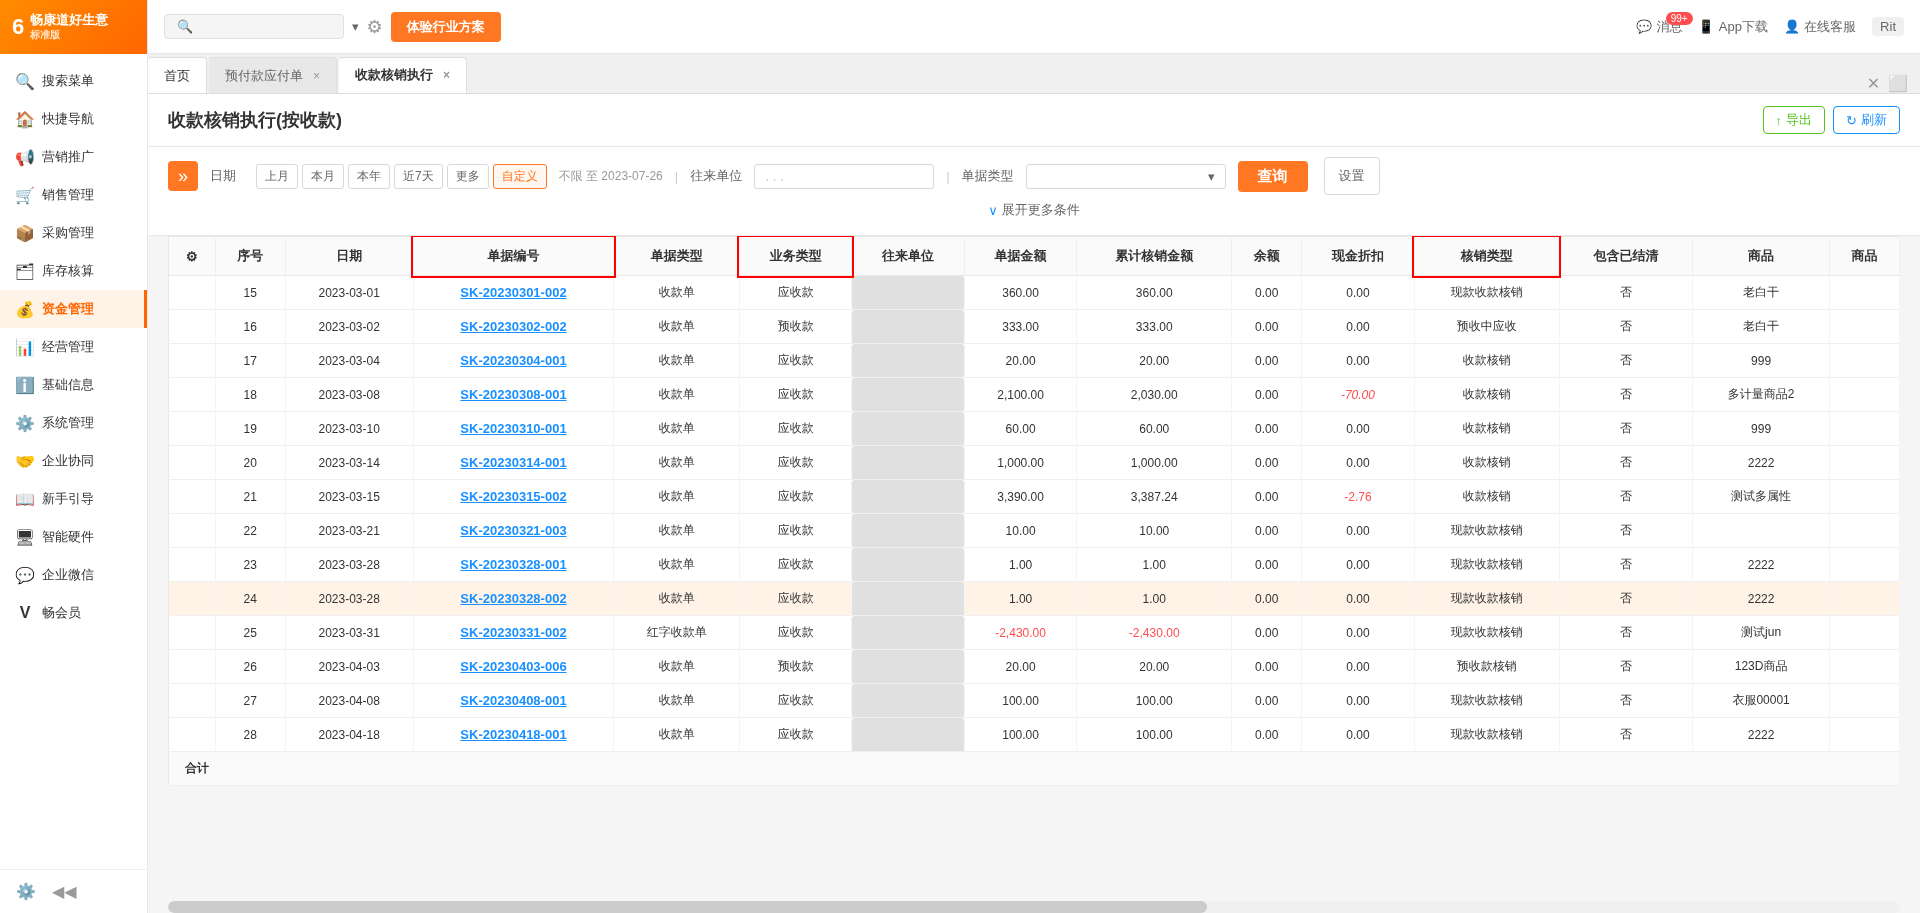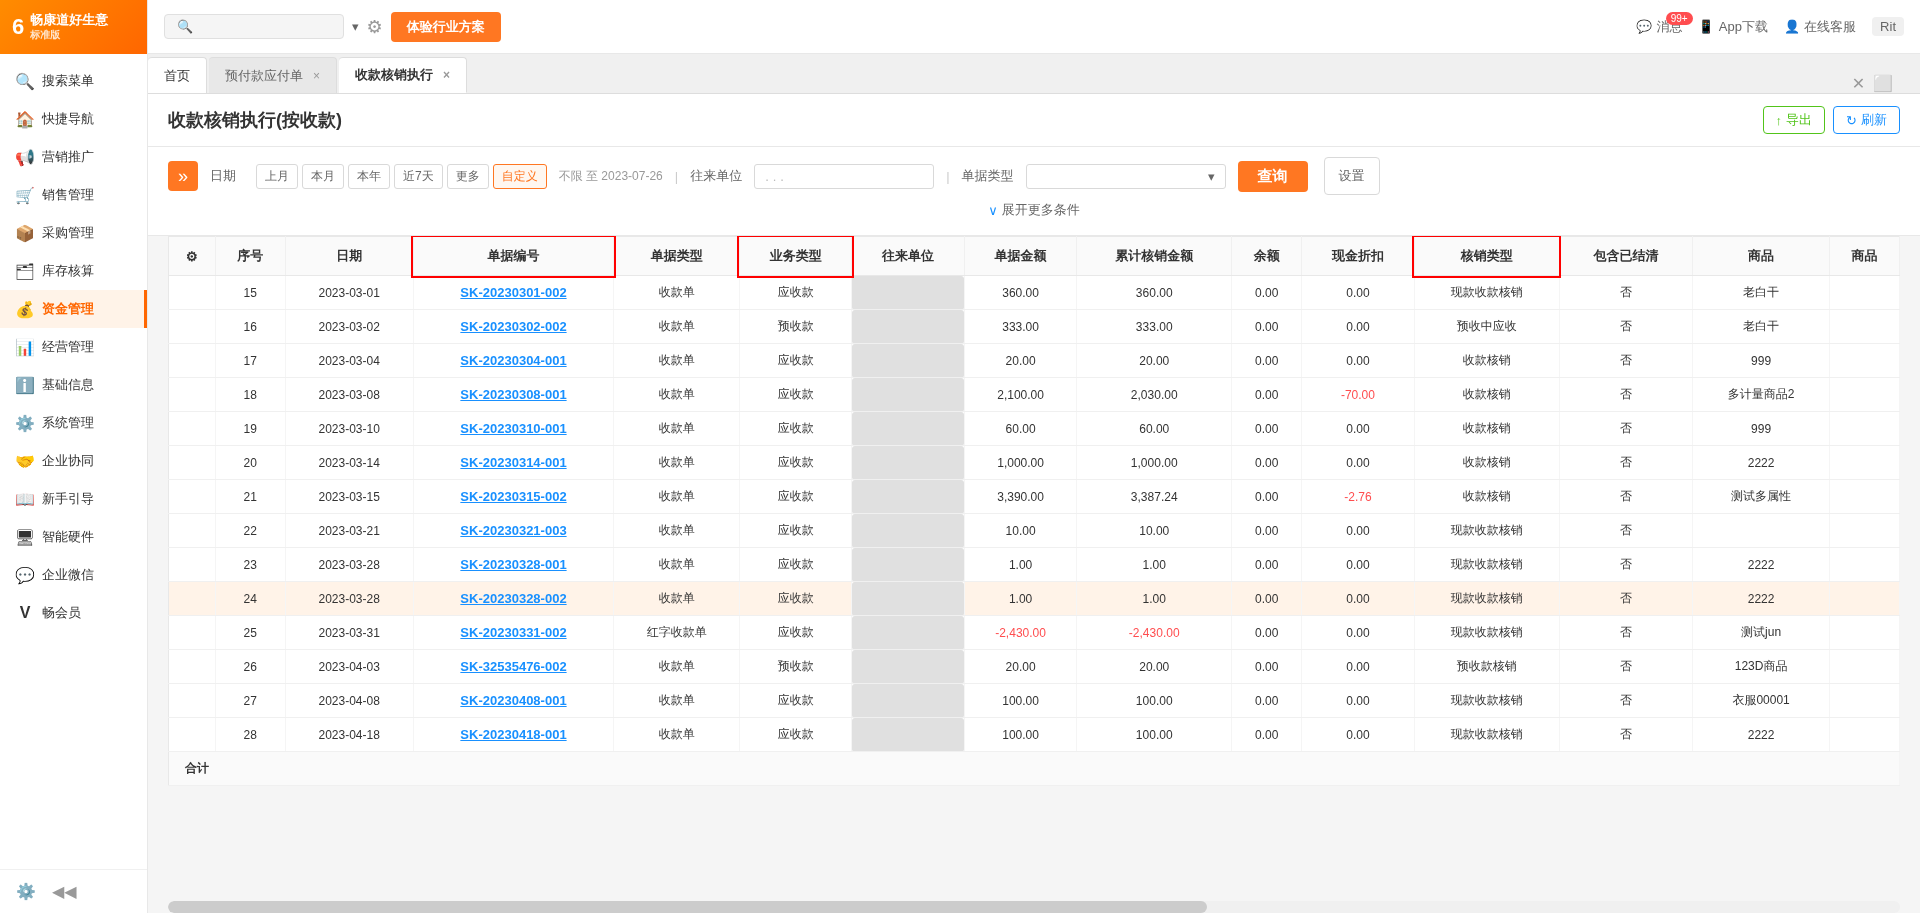--- a/index.html
+++ b/index.html
@@ -26,21 +26,21 @@
     .topbar-gear { color: #999; font-size: 18px; cursor: pointer; }
     .topbar-solution-btn { background: #ff7722; color: #fff; border: none; border-radius: 4px; padding: 6px 16px; cursor: pointer; font-size: 13px; font-weight: bold; }
     .topbar-right { display: flex; align-items: center; gap: 16px; color: #666; font-size: 13px; }
     .topbar-msg { position: relative; cursor: pointer; display: flex; align-items: center; gap: 4px; }
     .badge { background: #ff4d4f; color: #fff; font-size: 10px; border-radius: 10px; padding: 1px 5px; position: absolute; top: -6px; right: -10px; }
     .topbar-app { cursor: pointer; display: flex; align-items: center; gap: 4px; }
     .topbar-service { cursor: pointer; display: flex; align-items: center; gap: 4px; }
     .topbar-user { background: #f0f0f0; border-radius: 4px; padding: 2px 8px; cursor: pointer; }
 
     
-    .tabbar { height: 40px; background: #f0f0f0; display: flex; align-items: flex-end; padding: 0 15px 0 0; border-bottom: 1px solid #ddd; }
+    .tabbar { height: 40px; background: #f0f0f0; display: flex; align-items: flex-end; padding: 0 0 0 0; border-bottom: 1px solid #ddd; }
     .tab { display: flex; align-items: center; gap: 6px; padding: 8px 16px; cursor: pointer; font-size: 13px; color: #666; background: #e8e8e8; border-right: 1px solid #ddd; border-top: 1px solid #ddd; border-radius: 4px 4px 0 0; margin-right: 2px; height: 36px; }
     .tab.active { background: #fff; color: #333; border-bottom: 1px solid #fff; font-weight: bold; }
     .tab.home { background: #fff; color: #333; }
     .tab-close { color: #999; font-size: 12px; cursor: pointer; margin-left: 4px; }
     .tabbar-actions { margin-left: auto; display: flex; align-items: center; gap: 8px; padding: 0 12px; }
 
     
     .content { flex: 1; overflow: hidden; display: flex; flex-direction: column; background: #f5f5f5; }
 
     
@@ -341,21 +341,21 @@
               <td></td>
               <td>18</td>
               <td>2023-03-08</td>
               <td><a class="link" href="#">SK-20230308-001</a></td>
               <td>收款单</td>
               <td>应收款</td>
               <td style="color: rgb(204, 204, 204); background: rgb(224, 224, 224); border-radius: 3px;"></td>
               <td>2,100.00</td>
               <td>2,030.00</td>
               <td>0.00</td>
-              <td style="color: rgb(255, 77, 79);">-70.00</td>
+              <td style="color: rgb(255, 77, 79); font-style: italic;">-70.00</td>
               <td>收款核销</td>
               <td>否</td>
               <td>多计量商品2</td>
               <td></td>
             </tr>
             <tr>
               <td></td>
               <td>19</td>
               <td>2023-03-10</td>
               <td><a class="link" href="#">SK-20230310-001</a></td>
@@ -470,21 +470,21 @@
               <td>0.00</td>
               <td>现款收款核销</td>
               <td>否</td>
               <td>测试jun</td>
               <td></td>
             </tr>
             <tr>
               <td></td>
               <td>26</td>
               <td>2023-04-03</td>
-              <td><a class="link" href="#">SK-32535476-002</a></td>
+              <td><a class="link" href="#">SK-20230403-006</a></td>
               <td>收款单</td>
               <td>预收款</td>
               <td style="color: rgb(204, 204, 204); background: rgb(224, 224, 224); border-radius: 3px;"></td>
               <td>20.00</td>
               <td>20.00</td>
               <td>0.00</td>
               <td>0.00</td>
               <td>预收款核销</td>
               <td>否</td>
               <td>123D商品</td>

